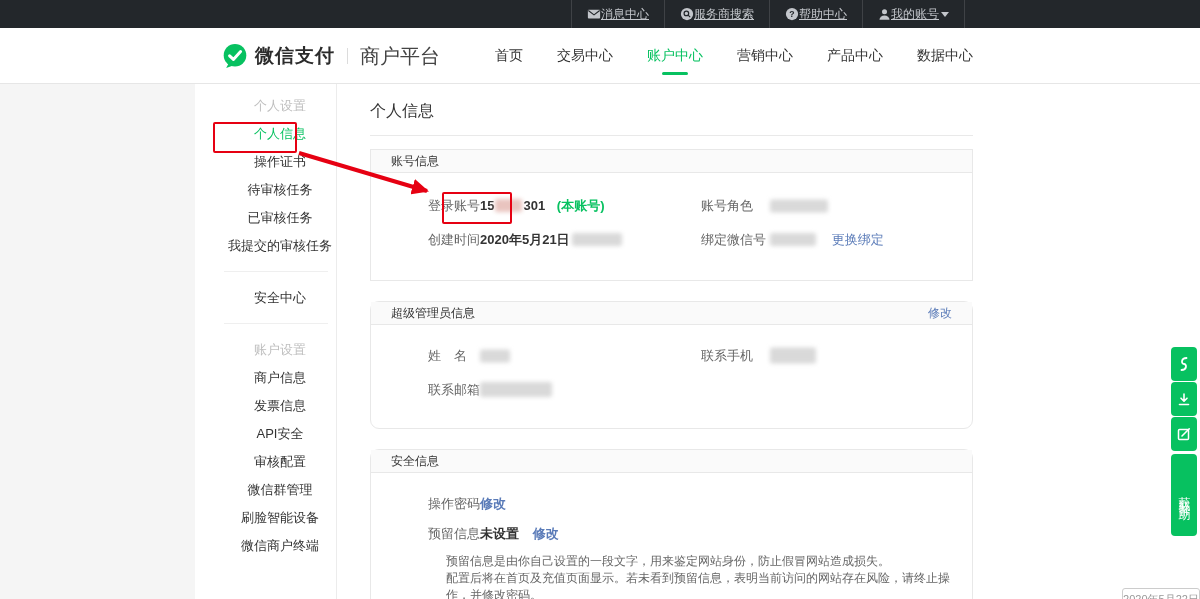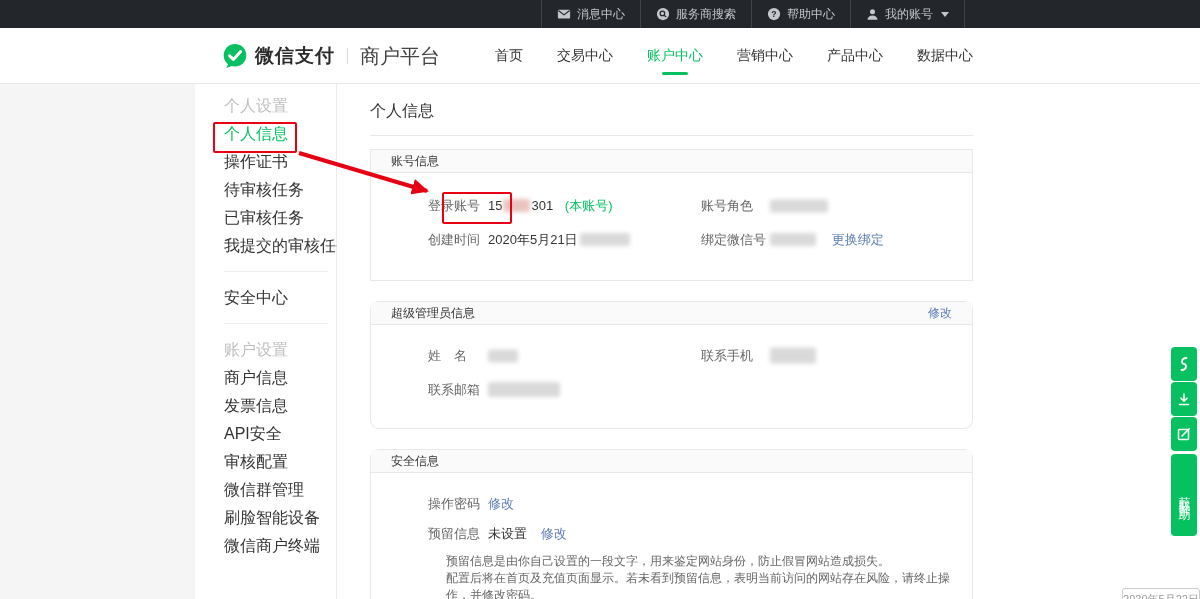--- a/index.html
+++ b/index.html
@@ -9,23 +9,24 @@
     background:#fff; font-family:"Liberation Sans","DejaVu Sans",sans-serif;
     color:#333;
   }
   
   .topbar {
     position:absolute; top:0; left:0; right:0; height:28px;
     background:#23272B; display:flex; justify-content:flex-end;
     padding-right:235px;
   }
   .topbar-item {
-    display:flex; align-items:center; gap:6px; padding:0 15px;
+    display:flex; align-items:center; padding:0 15px;
     color:#C3C6CB; font-size:12px; cursor:pointer;
     border-left:1px solid rgba(255,255,255,0.13);
+    text-decoration:underline;
   }
   .topbar-item:last-child { border-right:1px solid rgba(255,255,255,0.13); }
   .topbar-item svg { display:block; }
   .caret-down {
     width:0; height:0; margin-left:2px;
     border-left:4px solid transparent; border-right:4px solid transparent;
     border-top:5px solid #C3C6CB;
   }
   
   .header {
@@ -43,42 +44,42 @@
   .nav-item.active::after {
     content:""; position:absolute; left:50%; transform:translateX(-50%);
     bottom:-10px; width:26px; height:3px; background:#07C160; border-radius:1.5px;
   }
   
   .gray-band { position:absolute; left:0; top:84px; width:195px; bottom:0; background:#F5F5F5; }
   .sidebar {
     position:absolute; left:195px; top:84px; width:142px; bottom:0;
     background:#fff; border-right:1px solid #ECECEC; padding:8px 0 0 29px;
   }
-  .side-entry { height:28px; line-height:28px; font-size:16px; color:#333; cursor:pointer; white-space:nowrap; }
+  .side-entry { height:28px; line-height:28px; font-size:13px; color:#333; cursor:pointer; white-space:nowrap;text-align:center; }
   .side-entry.section { color:#BFBFBF; cursor:default; }
   .side-entry.active { color:#07C160; }
   .side-divider { height:1px; background:#EFEFEF; margin:11px 8px 12px 0; }
   .main { position:absolute; left:337px; top:84px; right:0; bottom:0; background:#fff; }
   .content { position:absolute; left:33px; top:0; width:603px; }
   .page-title { margin-top:17px; font-size:16px; color:#333; }
   .title-divider { margin-top:13px; height:1px; background:#E9E9E9; }
   
   .card { border:1px solid #E8E8E8; background:#fff; margin-top:13px; }
   .card + .card { margin-top:20px;border-radius:9px; }
   .card-header {
     height:23px; line-height:23px; background:#FAFAFA; border-bottom:1px solid #E8E8E8;
     padding:0 20px; font-size:12px; color:#333;
     display:flex; justify-content:space-between; align-items:center;
   }
   .card-body { position:relative; }
   .field-row { position:relative; height:34px; }
   .f { position:absolute; top:50%; transform:translateY(-50%); font-size:13px; white-space:nowrap;margin-left:37px; }
   .f-label { color:#666; }
   .pos-l-label { left:20px; }
-  .pos-l-value { left:80px; }
+  .pos-l-value { left:72px;font-weight:bold; }
   .pos-r-label { left:293px; }
   .pos-r-value { left:362px; }
   .green-text { color:#07C160; }
   .link { color:#5A7BB8; cursor:pointer; }
   .blur {
     display:inline-block; height:13px; border-radius:2px;
     background:#D9D9D9; filter:blur(2px); vertical-align:-2px;
   }
   .blur.pink { background:#E9C4BF; }
   .desc { margin:4px 0 0 75px; font-size:12px; color:#666; line-height:17px; }

